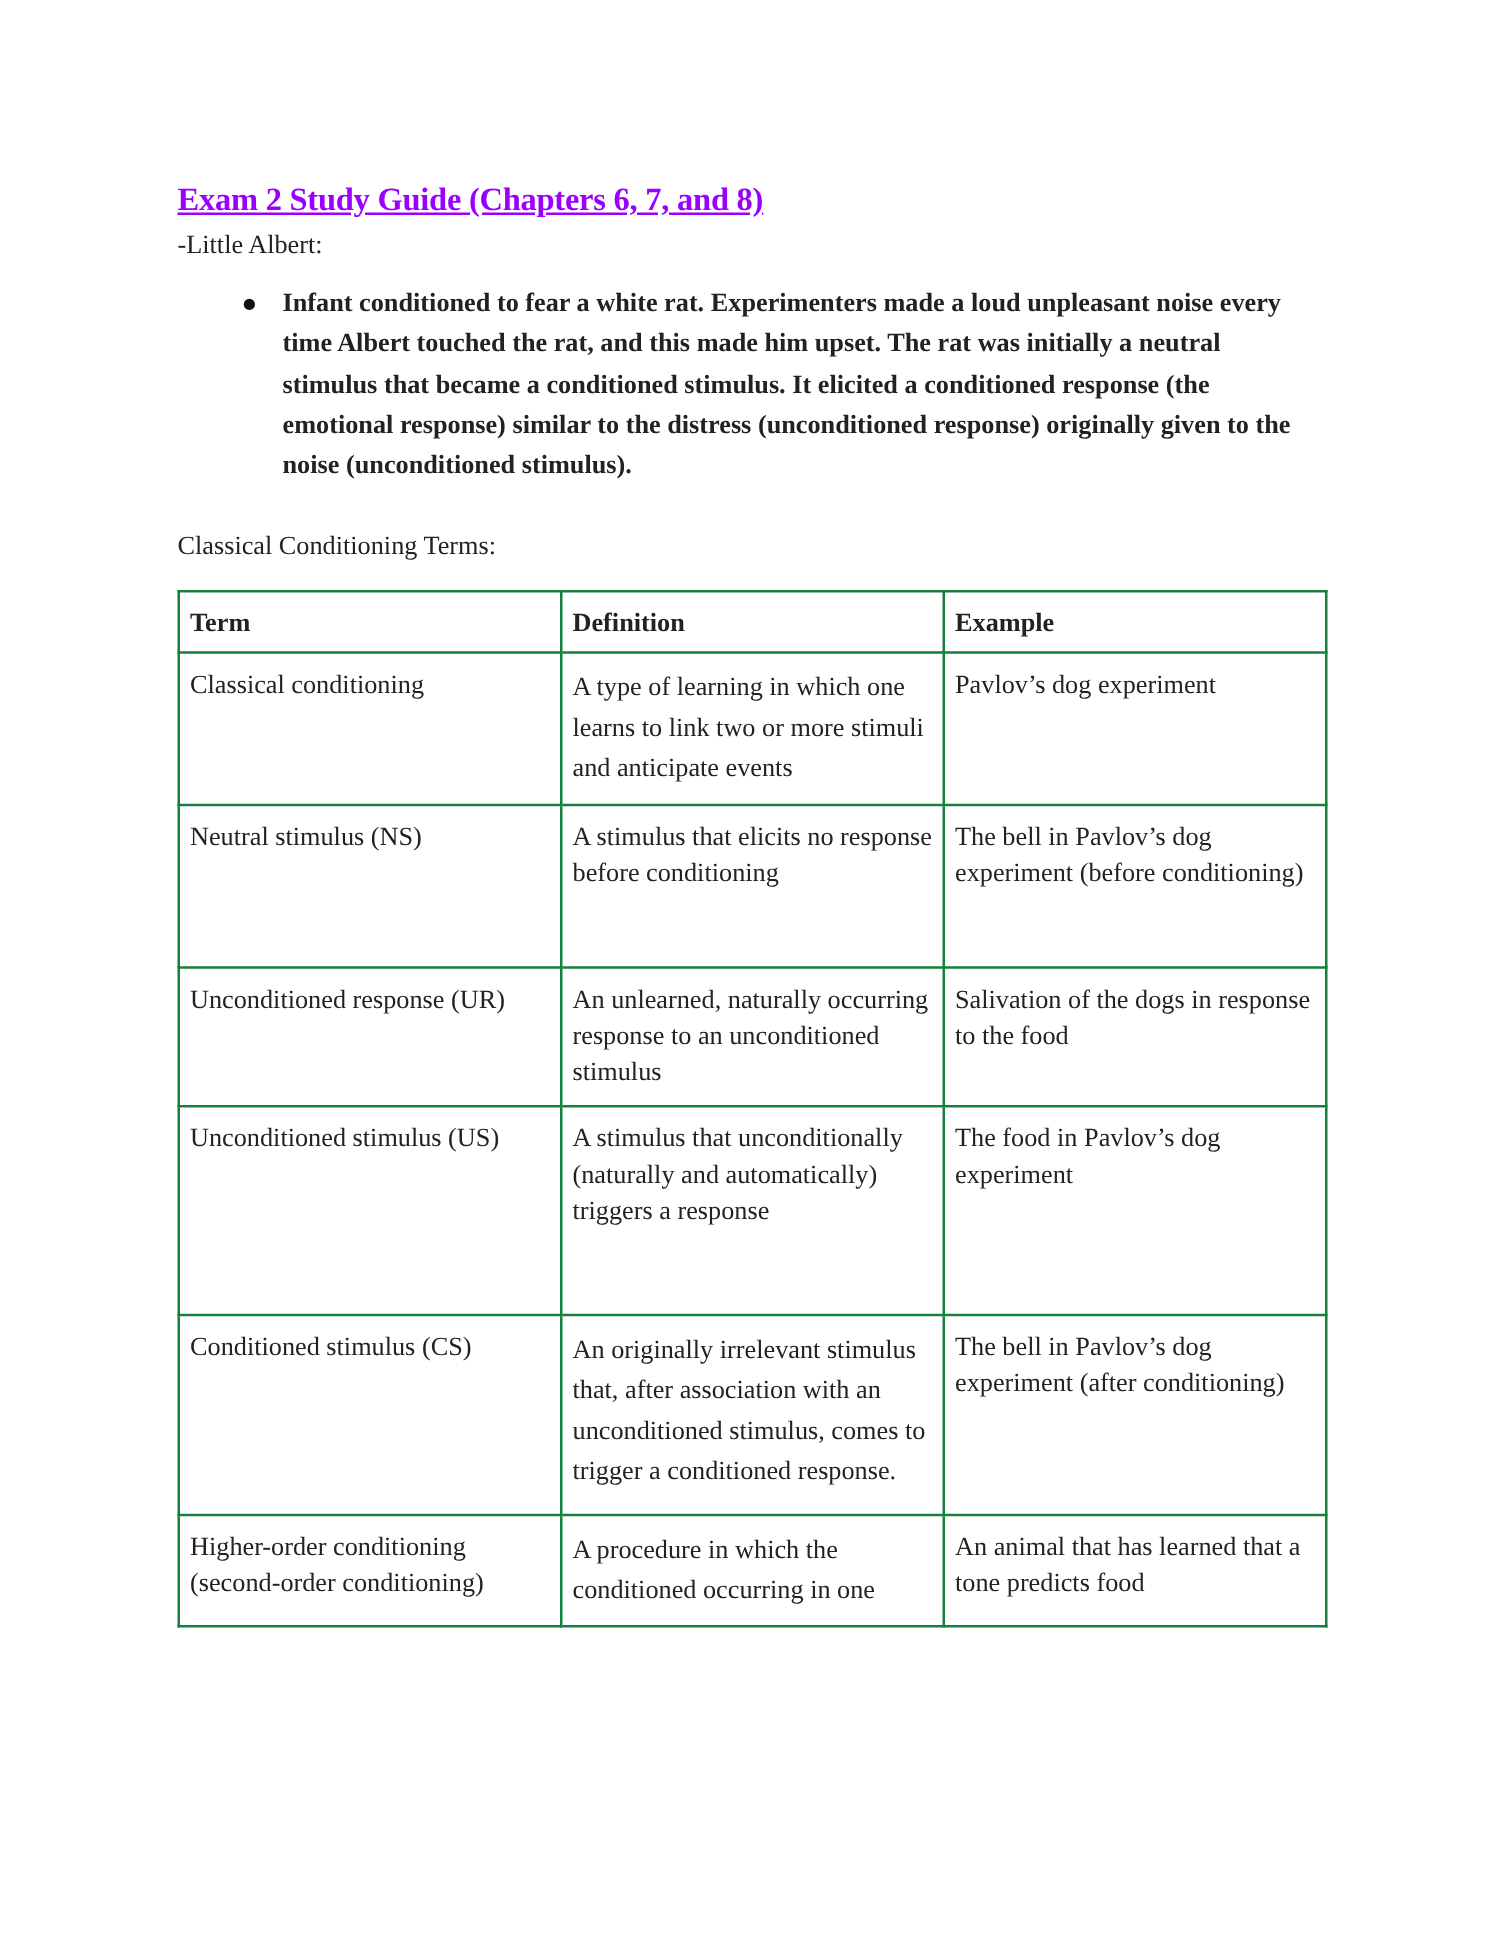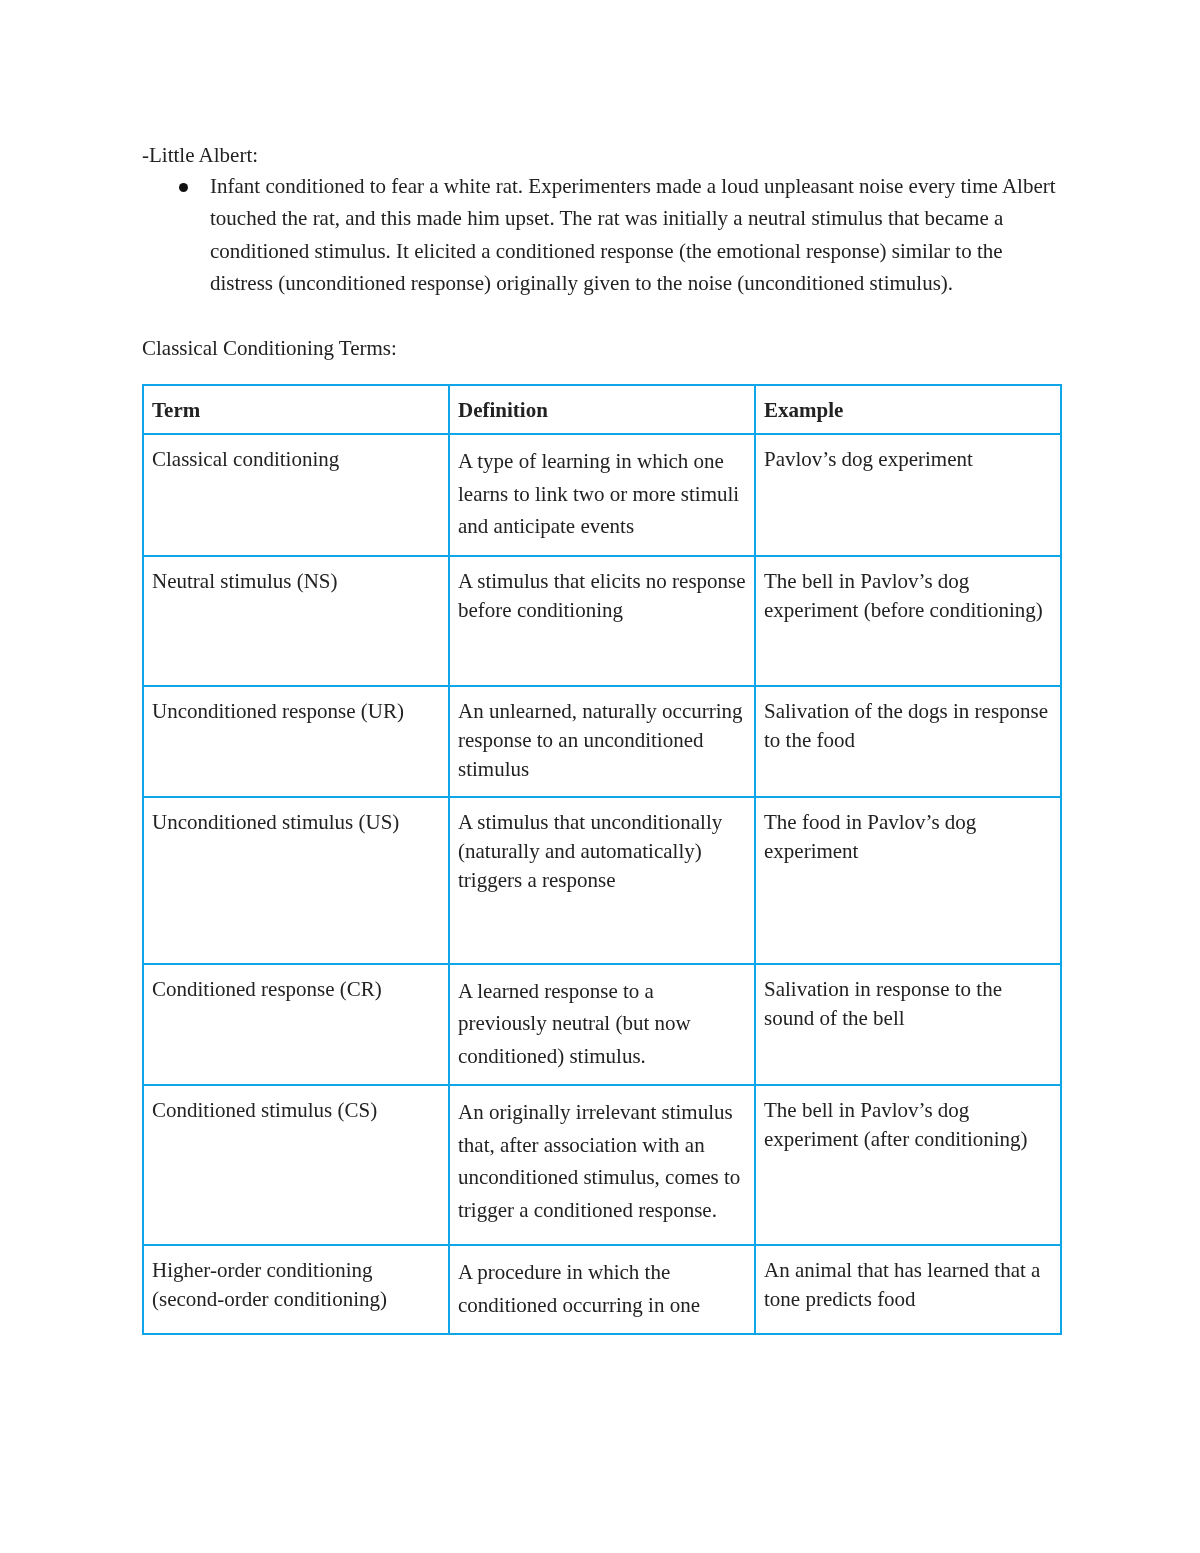--- a/index.html
+++ b/index.html
@@ -1,34 +1,35 @@
 <!DOCTYPE html>
 <html><head>
 <meta charset="utf-8">
 <style>
   html, body { margin: 0; padding: 0; background: #ffffff; }
   body { width: 1200px; height: 1553px; position: relative; overflow: hidden;
          font-family: "Liberation Serif", "DejaVu Serif", serif; color: #222; }
   .page { position: absolute; left: 142px; top: 140px; width: 920px; }
   .title { font-size: 26px; color: #9900ff; text-decoration: underline; margin: 0; line-height: 40px; letter-spacing: -0.2px; }
   .section-label { font-size: 21px; line-height: 30px; margin: 0; }
-  ul.bullets { margin: 0; padding: 0; list-style: none; }
+  ul.bullets { margin: 16px; padding: 0; list-style: none; font-weight: bold; }
   ul.bullets li { position: relative; padding-left: 68px; font-size: 21px; line-height: 32.3px; }
   ul.bullets li .dot { position: absolute; left: 37px; top: 13px; width: 9px; height: 9px; border-radius: 50%; background: #111; }
   .table-label { font-size: 21px; line-height: 30px; margin-top: 34px; }
   table { border-collapse: collapse; width: 920px; margin-top: 4px; table-layout: fixed; }
-  td, th { border: 2px solid #0ea5e9; vertical-align: top; padding: 10px 8px 12px 8px;
+  td, th { border: 2px solid #15803d; vertical-align: top; padding: 10px 8px 12px 8px;
            font-size: 21px; line-height: 29px; text-align: left; font-weight: normal; }
   th { font-weight: bold; padding: 10px 8px 8px 8px; }
   col.c1, col.c2, col.c3 { width: 33.33%; }
 </style>
 </head>
 <body>
 
 <div class="page">
+  <h1 class="title">Exam 2 Study Guide (Chapters 6, 7, and 8)</h1>
   <p class="section-label">-Little Albert:</p>
   <ul class="bullets">
     <li>
       <span class="dot"></span>
       <span>Infant conditioned to fear a white rat. Experimenters made a loud unpleasant noise every time Albert touched the rat, and this made him upset. The rat was initially a neutral stimulus that became a conditioned stimulus. It elicited a conditioned response (the emotional response) similar to the distress (unconditioned response) originally given to the noise (unconditioned stimulus).</span>
     </li>
   </ul>
   <p class="table-label">Classical Conditioning Terms:</p>
   <table>
     <colgroup>
@@ -57,25 +58,20 @@
       <tr style="height:106px">
         <td>Unconditioned response (UR)</td>
         <td>An unlearned, naturally occurring response to an unconditioned stimulus</td>
         <td>Salivation of the dogs in response to the food</td>
       </tr>
       <tr style="height:167px">
         <td>Unconditioned stimulus (US)</td>
         <td>A stimulus that unconditionally (naturally and automatically) triggers a response</td>
         <td>The food in Pavlov’s dog experiment</td>
       </tr>
-      <tr style="height:120px">
-        <td>Conditioned response (CR)</td>
-        <td style="line-height:32.5px">A learned response to a previously neutral (but now conditioned) stimulus.</td>
-        <td>Salivation in response to the sound of the bell</td>
-      </tr>
       <tr style="height:160px">
         <td>Conditioned stimulus (CS)</td>
         <td style="line-height:32.5px">An originally irrelevant stimulus that, after association with an unconditioned stimulus, comes to trigger a conditioned response.</td>
         <td>The bell in Pavlov’s dog experiment (after conditioning)</td>
       </tr>
       <tr style="height:86px">
         <td>Higher-order conditioning (second-order conditioning)</td>
         <td style="line-height:32.5px">A procedure in which the conditioned occurring in one</td>
         <td>An animal that has learned that a tone predicts food</td>
       </tr>

